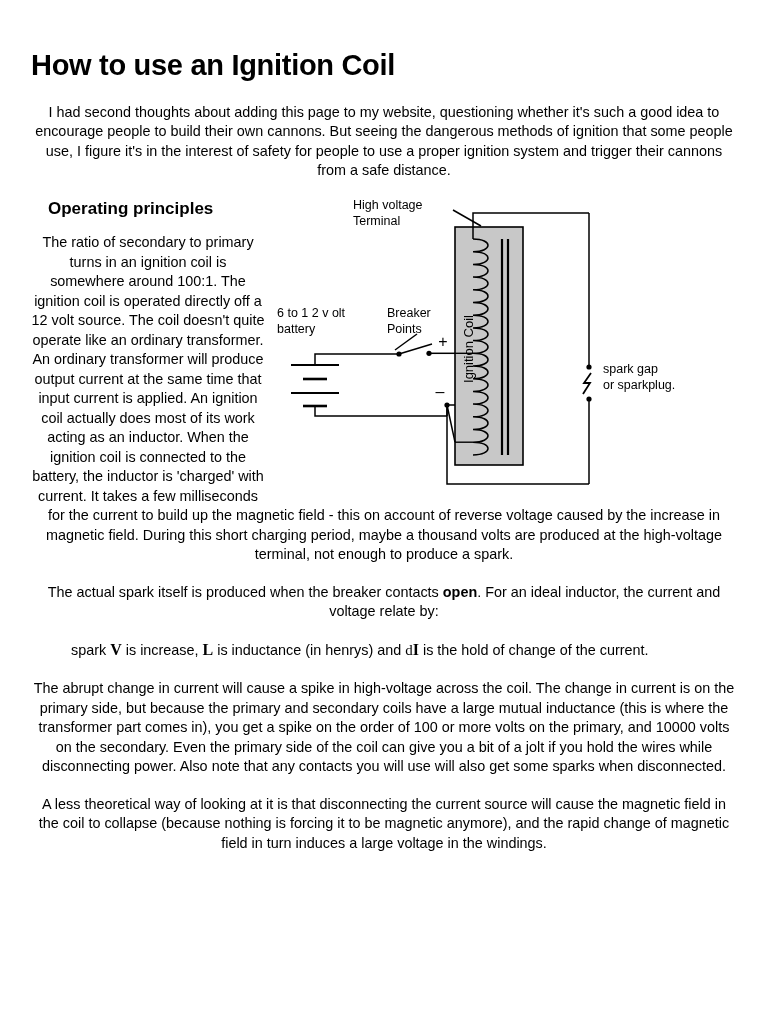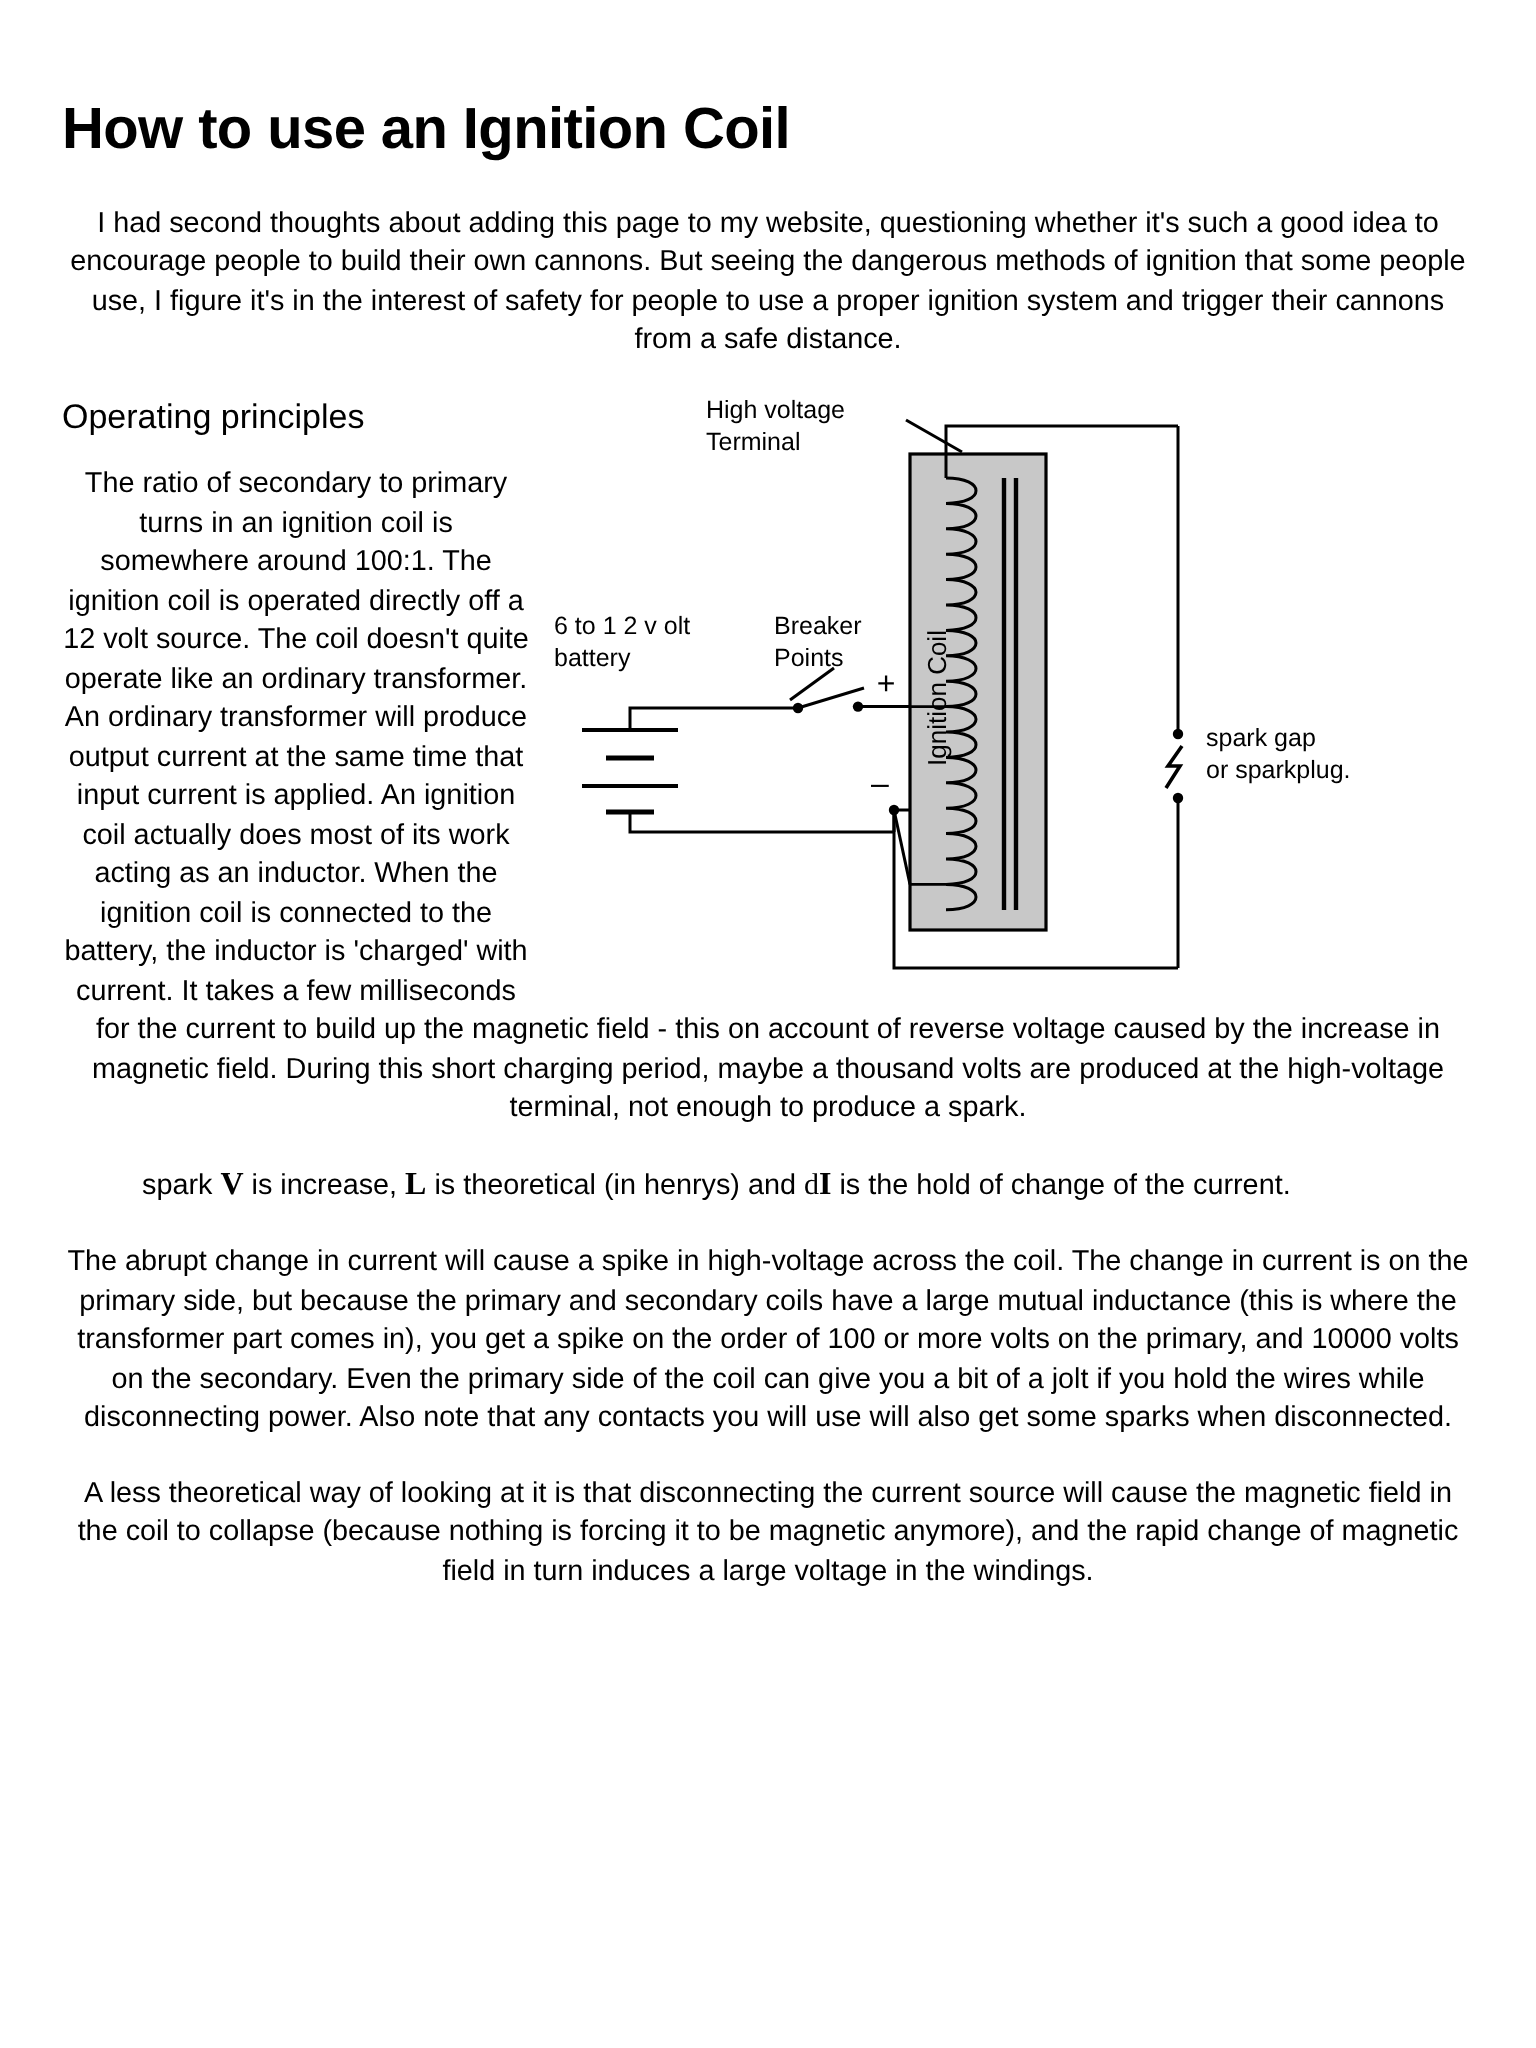--- a/index.html
+++ b/index.html
@@ -31,22 +31,22 @@
 
   h1.title {
     font-size: 29px;
     font-weight: bold;
     letter-spacing: -0.3px;
     margin: 0 0 21px 0;
     line-height: 1.1;
   }
   h2.section-heading {
     font-size: 17px;
-    font-weight: normal;
-    margin: 0 0 14px 0;
+    font-weight: bold;
+    margin: 0 0 14px 17px;
     line-height: 1.2;
   }
   p.body-text {
     font-size: 14.4px;
     line-height: 19.5px;
     margin: 0 0 18px 0;
     text-align: center;
   }
 
   
@@ -199,22 +199,23 @@
           <text x="0" y="134" font-family="Liberation Sans, sans-serif" font-size="12.5" fill="#000000">battery</text>
         </svg>
       </div>
 
       <h2 class="section-heading">Operating principles</h2>
 
 
       <p class="body-text">The ratio of secondary to primary turns in an ignition coil is somewhere around 100:1. The ignition coil is operated directly off a 12 volt source. The coil doesn't quite operate like an ordinary transformer. An ordinary transformer will produce output current at the same time that input current is applied. An ignition coil actually does most of its work acting as an inductor. When the ignition coil is connected to the battery, the inductor is 'charged' with current. It takes a few milliseconds for the current to build up the magnetic field - this on account of reverse voltage caused by the increase in magnetic field. During this short charging period, maybe a thousand volts are produced at the high-voltage terminal, not enough to produce a spark.</p>
     </div>
 
-
-
-    <div class="where-line"><span>spark </span><span class="sym">V</span><span> is increase, </span><span class="sym">L</span><span> is theoretical (in henrys) and </span><span class="sym-d">d</span><span class="sym-i">I</span><span> is the hold of change of the current.</span></div>
+    <p class="body-text"><span>The actual spark itself is produced when the breaker contacts </span><b class="em">open</b><span>. For an ideal inductor, the current and voltage relate by:</span></p>
+
+
+    <div class="where-line"><span>spark </span><span class="sym">V</span><span> is increase, </span><span class="sym">L</span><span> is inductance (in henrys) and </span><span class="sym-d">d</span><span class="sym-i">I</span><span> is the hold of change of the current.</span></div>
 
     <p class="body-text">The abrupt change in current will cause a spike in high-voltage across the coil. The change in current is on the primary side, but because the primary and secondary coils have a large mutual inductance (this is where the transformer part comes in), you get a spike on the order of 100 or more volts on the primary, and 10000 volts on the secondary. Even the primary side of the coil can give you a bit of a jolt if you hold the wires while disconnecting power. Also note that any contacts you will use will also get some sparks when disconnected.</p>
 
     <p class="body-text">A less theoretical way of looking at it is that disconnecting the current source will cause the magnetic field in the coil to collapse (because nothing is forcing it to be magnetic anymore), and the rapid change of magnetic field in turn induces a large voltage in the windings.</p>
 
   </div>
 </div>
 
 </body></html>

